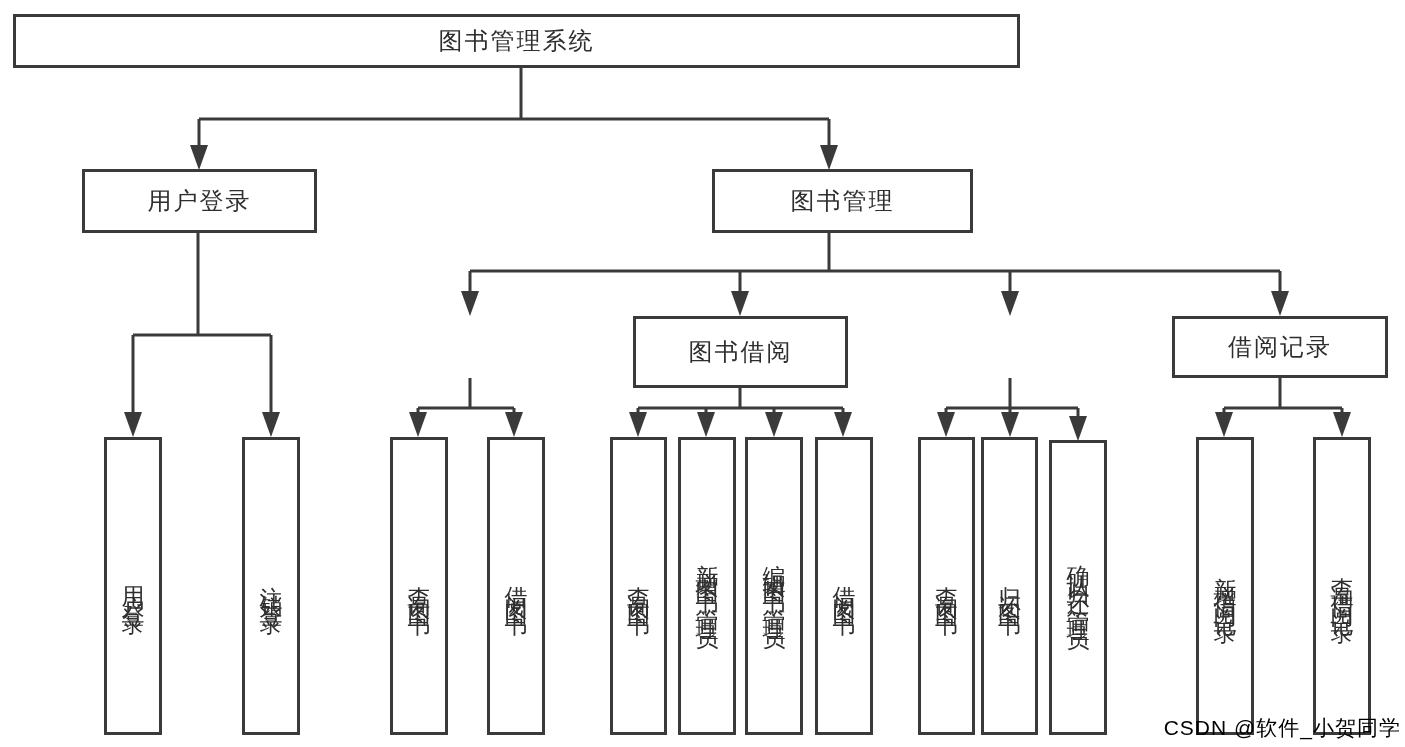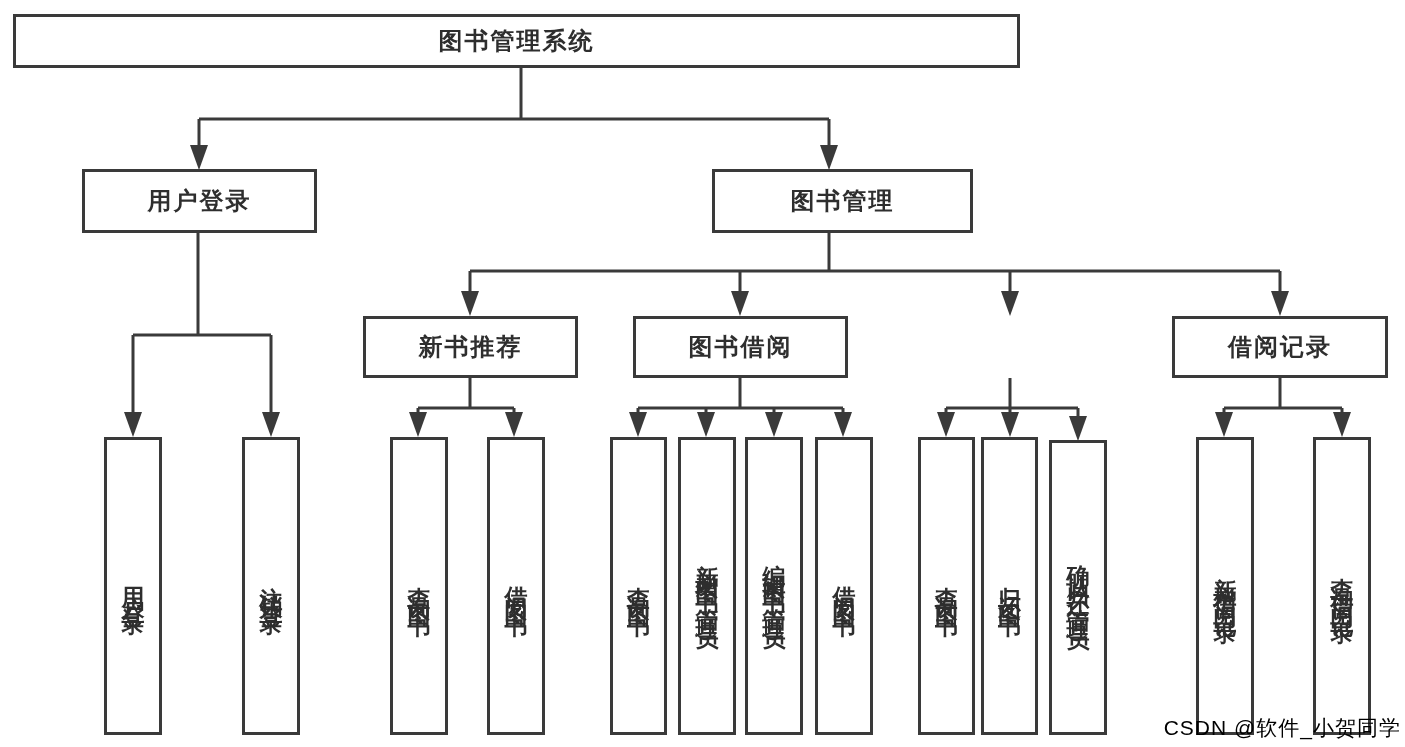--- a/index.html
+++ b/index.html
@@ -15,21 +15,20 @@
   .box {
     position: absolute;
     box-sizing: border-box;
     border: 3px solid #3a3a3a;
     background: #ffffff;
     color: #2e2e2e;
     display: flex;
     align-items: center;
     justify-content: center;
     z-index: 2;
-    font-weight: bold;
   }
   .box.h {
     font-size: 24px;
     letter-spacing: 2px;
   }
   .box.v {
     writing-mode: vertical-rl;
     text-orientation: mixed;
     font-size: 23px;
     letter-spacing: 9px;
@@ -90,22 +89,21 @@
       <polygon points="1215,412 1233,412 1224,437"></polygon>
       <polygon points="1333,412 1351,412 1342,437"></polygon>
     </g>
   </svg>
 
   <div class="box h" style="left:13px;top:14px;width:1007px;height:54px">图书管理系统</div>
 
   <div class="box h" style="left:82px;top:169px;width:235px;height:64px">用户登录</div>
   <div class="box h" style="left:712px;top:169px;width:261px;height:64px">图书管理</div>
 
-  <div class="box h" style="left:363px;top:316px;width:215px;height:62px">新书推荐</div>
-  <div class="box h" style="left:633px;top:316px;width:215px;height:62px">图书借阅</div>
+  <div class="box h" style="left:633px;top:316px;width:215px;height:72px">图书借阅</div>
   <div class="box h" style="left:1172px;top:316px;width:216px;height:62px">借阅记录</div>
 
   <div class="box v" style="left:104px;top:437px;width:58px;height:298px">用户登录</div>
   <div class="box v" style="left:242px;top:437px;width:58px;height:298px">注销登录</div>
 
   <div class="box v" style="left:390px;top:437px;width:58px;height:298px">查询图书</div>
   <div class="box v" style="left:487px;top:437px;width:58px;height:298px">借阅图书</div>
 
   <div class="box v" style="left:610px;top:437px;width:57px;height:298px">查询图书</div>
   <div class="box v" style="left:678px;top:437px;width:58px;height:298px">新增图书（管理员）</div>

